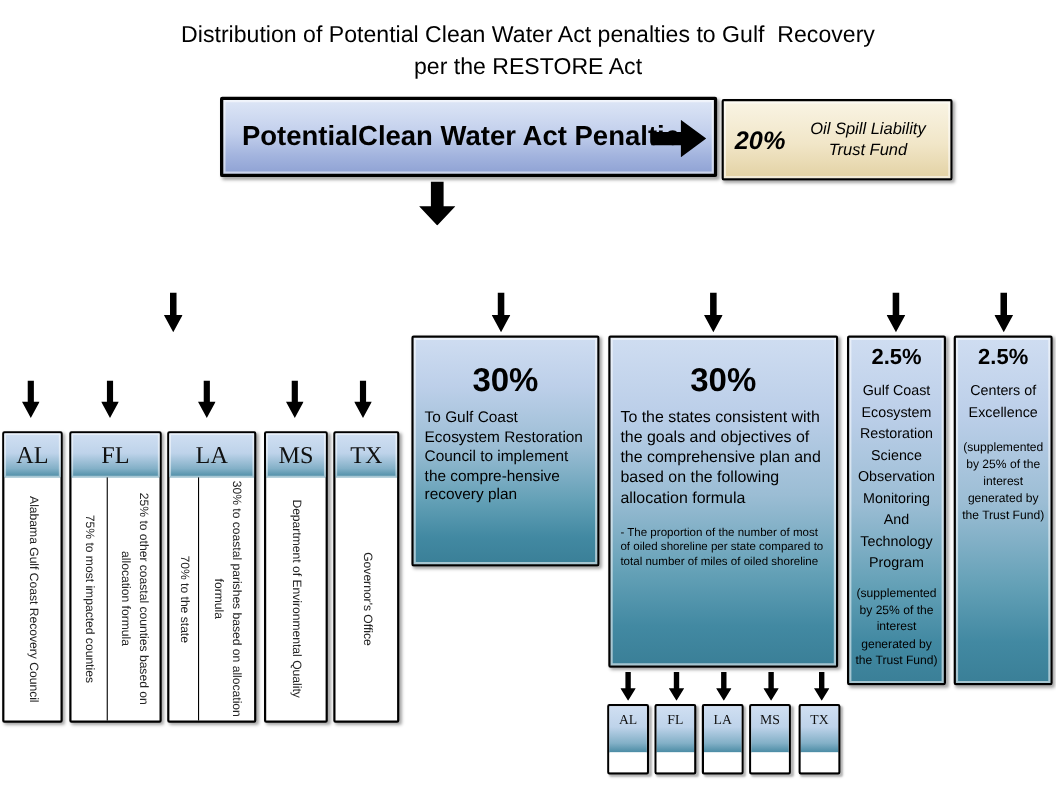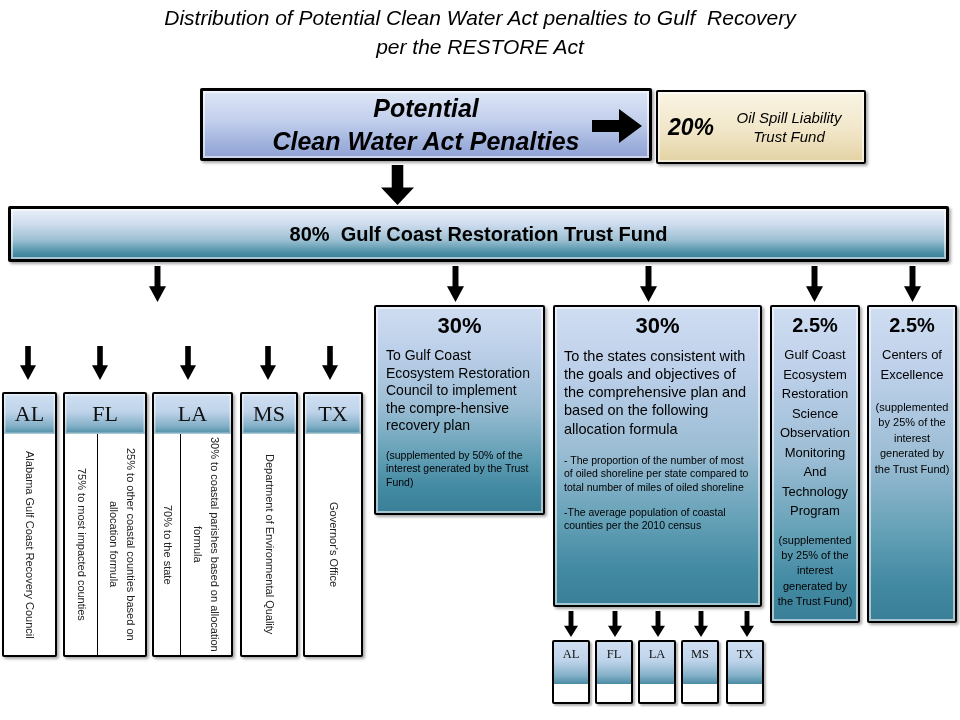--- a/index.html
+++ b/index.html
@@ -21,43 +21,43 @@
   .statebox{border:2.5px solid #000;border-radius:2px;background:#fff;
             box-shadow:2px 2px 3px rgba(0,0,0,0.35);display:flex;flex-direction:column;}
   .statehdr{height:40px;flex:0 0 40px;display:flex;align-items:center;justify-content:center;
             font-size:22px;color:#111;box-shadow:inset 0 0 0 1.5px rgba(255,255,255,0.5);}
   .statebody{flex:1;display:flex;flex-direction:row;min-height:0;}
   .vcol{flex:1;display:flex;align-items:center;justify-content:center;padding:3px 0;min-width:0;}
   .vcol.div2{border-left:1.5px solid #000;}
   .vcol span{writing-mode:vertical-rl;text-align:center;font-size:11px;line-height:1.55;
              color:#222;white-space:nowrap;}
   .vcol.wrap span{white-space:normal;max-height:100%;}
-  .pct-hd{text-align:center;font-weight:bold;font-size:22px;margin:0 0 8px 0;}
+  .pct-hd{text-align:center;font-weight:bold;font-size:30px;margin:16px 0 8px 0;}
   .pct-hd.sm{font-size:20px;margin:2px 0 8px 0;}
   .body-txt{font-size:14px;line-height:1.25;}
   .note-txt{font-size:10.5px;line-height:1.3;}
   .bullet{font-size:10.5px;line-height:1.3;margin-top:11px;}
   .ctr{text-align:center;}
   .smallbox{border:2.5px solid #000;border-radius:2px;background:#fff;
             box-shadow:2px 2px 2px rgba(0,0,0,0.3);display:flex;flex-direction:column;}
   .smallhdr{flex:0 0 37px;display:flex;align-items:flex-start;justify-content:center;
             padding-top:5px;font-size:12.5px;color:#111;}
 </style>
 </head>
 <body>
 
 <div id="canvas">
 
-  <div class="abs title" style="top:4px;left:0;font-style:italic;">
+  <div class="abs title" style="top:18px;left:0;">
     <div class="prewrap">Distribution of Potential Clean Water Act penalties to Gulf  Recovery</div>
     <div class="prewrap">per the RESTORE Act</div>
   </div>
 
   <div class="abs box grad-blue" style="left:200px;top:88px;width:452px;height:73px;border-width:3px;
-       display:flex;flex-direction:column;align-items:center;justify-content:center;font-style:italic;">
+       display:flex;flex-direction:row;align-items:center;justify-content:center;">
     <div class="big-bold" style="font-size:25px;line-height:1.3;">Potential</div>
     <div class="big-bold" style="font-size:25px;line-height:1.3;">Clean Water Act Penalties</div>
   </div>
 
   <div class="abs arr" style="left:592px;top:109px;width:50px;height:34px;">
     <svg viewBox="0 0 50 34" preserveAspectRatio="none">
         <polygon points="0,11 27,11 27,0 50,17 27,34 27,23 0,23" fill="#000"></polygon>
       </svg>
   </div>
 
@@ -66,24 +66,20 @@
     <div class="big-bold" style="font-size:23px;margin-right:10px;">20%</div>
     <div class="ctr" style="flex:1;font-size:15px;line-height:1.3;">Oil Spill Liability Trust Fund</div>
   </div>
 
   <div class="abs arr" style="left:381px;top:165px;width:33px;height:40px;">
     <svg viewBox="0 0 20 32" preserveAspectRatio="none">
         <polygon points="6.5,0 13.5,0 13.5,18 20,18 10,32 0,18 6.5,18" fill="#000"></polygon>
       </svg>
   </div>
 
-  <div class="abs box grad-teal-wide" style="left:8px;top:206px;width:941px;height:56px;border-width:3px;
-       display:flex;align-items:center;justify-content:center;">
-    <div class="big-bold prewrap" style="font-size:20px;">80%  Gulf Coast Restoration Trust Fund</div>
-  </div>
 
   <div class="abs arr" style="left:149px;top:266px;width:17px;height:36px;">
     <svg viewBox="0 0 20 32" preserveAspectRatio="none">
         <polygon points="6.5,0 13.5,0 13.5,18 20,18 10,32 0,18 6.5,18" fill="#000"></polygon>
       </svg>
     </div>
   <div class="abs arr" style="left:447px;top:266px;width:17px;height:36px;">
     <svg viewBox="0 0 20 32" preserveAspectRatio="none">
         <polygon points="6.5,0 13.5,0 13.5,18 20,18 10,32 0,18 6.5,18" fill="#000"></polygon>
       </svg>
@@ -179,29 +175,27 @@
       <div class="vcol">
         <span>Governor's Office</span>
         </div>
     </div>
   </div>
 
   <div class="abs box grad-teal-long" style="left:374px;top:305px;width:171px;height:210px;border-width:2.5px;
        padding:6px 10px;">
     <div class="pct-hd">30%</div>
     <div class="body-txt">To Gulf Coast Ecosystem Restoration Council to implement the compre-hensive recovery plan</div>
-    <div class="note-txt" style="margin-top:14px;">(supplemented by 50% of the interest generated by the Trust Fund)</div>
   </div>
 
   <div class="abs box grad-teal-long" style="left:553px;top:305px;width:209px;height:302px;border-width:2.5px;
        padding:6px 9px;">
     <div class="pct-hd">30%</div>
     <div class="body-txt" style="font-size:14.5px;">To the states consistent with the goals and objectives of the comprehensive plan and based on the following allocation formula</div>
     <div class="bullet" style="margin-top:16px;">- The proportion of the number of most of oiled shoreline per state compared to total number of miles of oiled shoreline</div>
-    <div class="bullet">-The average population of coastal counties per the 2010 census</div>
   </div>
 
   <div class="abs box grad-teal-long" style="left:770px;top:305px;width:90px;height:318px;border-width:2.5px;
        padding:5px 5px;">
     <div class="pct-hd sm">2.5%</div>
     <div class="ctr" style="font-size:13px;line-height:1.5;">Gulf Coast Ecosystem Restoration Science Observation Monitoring And Technology Program</div>
     <div class="ctr" style="font-size:11px;line-height:1.4;margin-top:12px;">(supplemented by 25% of the interest generated by the Trust Fund)</div>
   </div>
 
   <div class="abs box grad-teal-long" style="left:867px;top:305px;width:90px;height:318px;border-width:2.5px;

